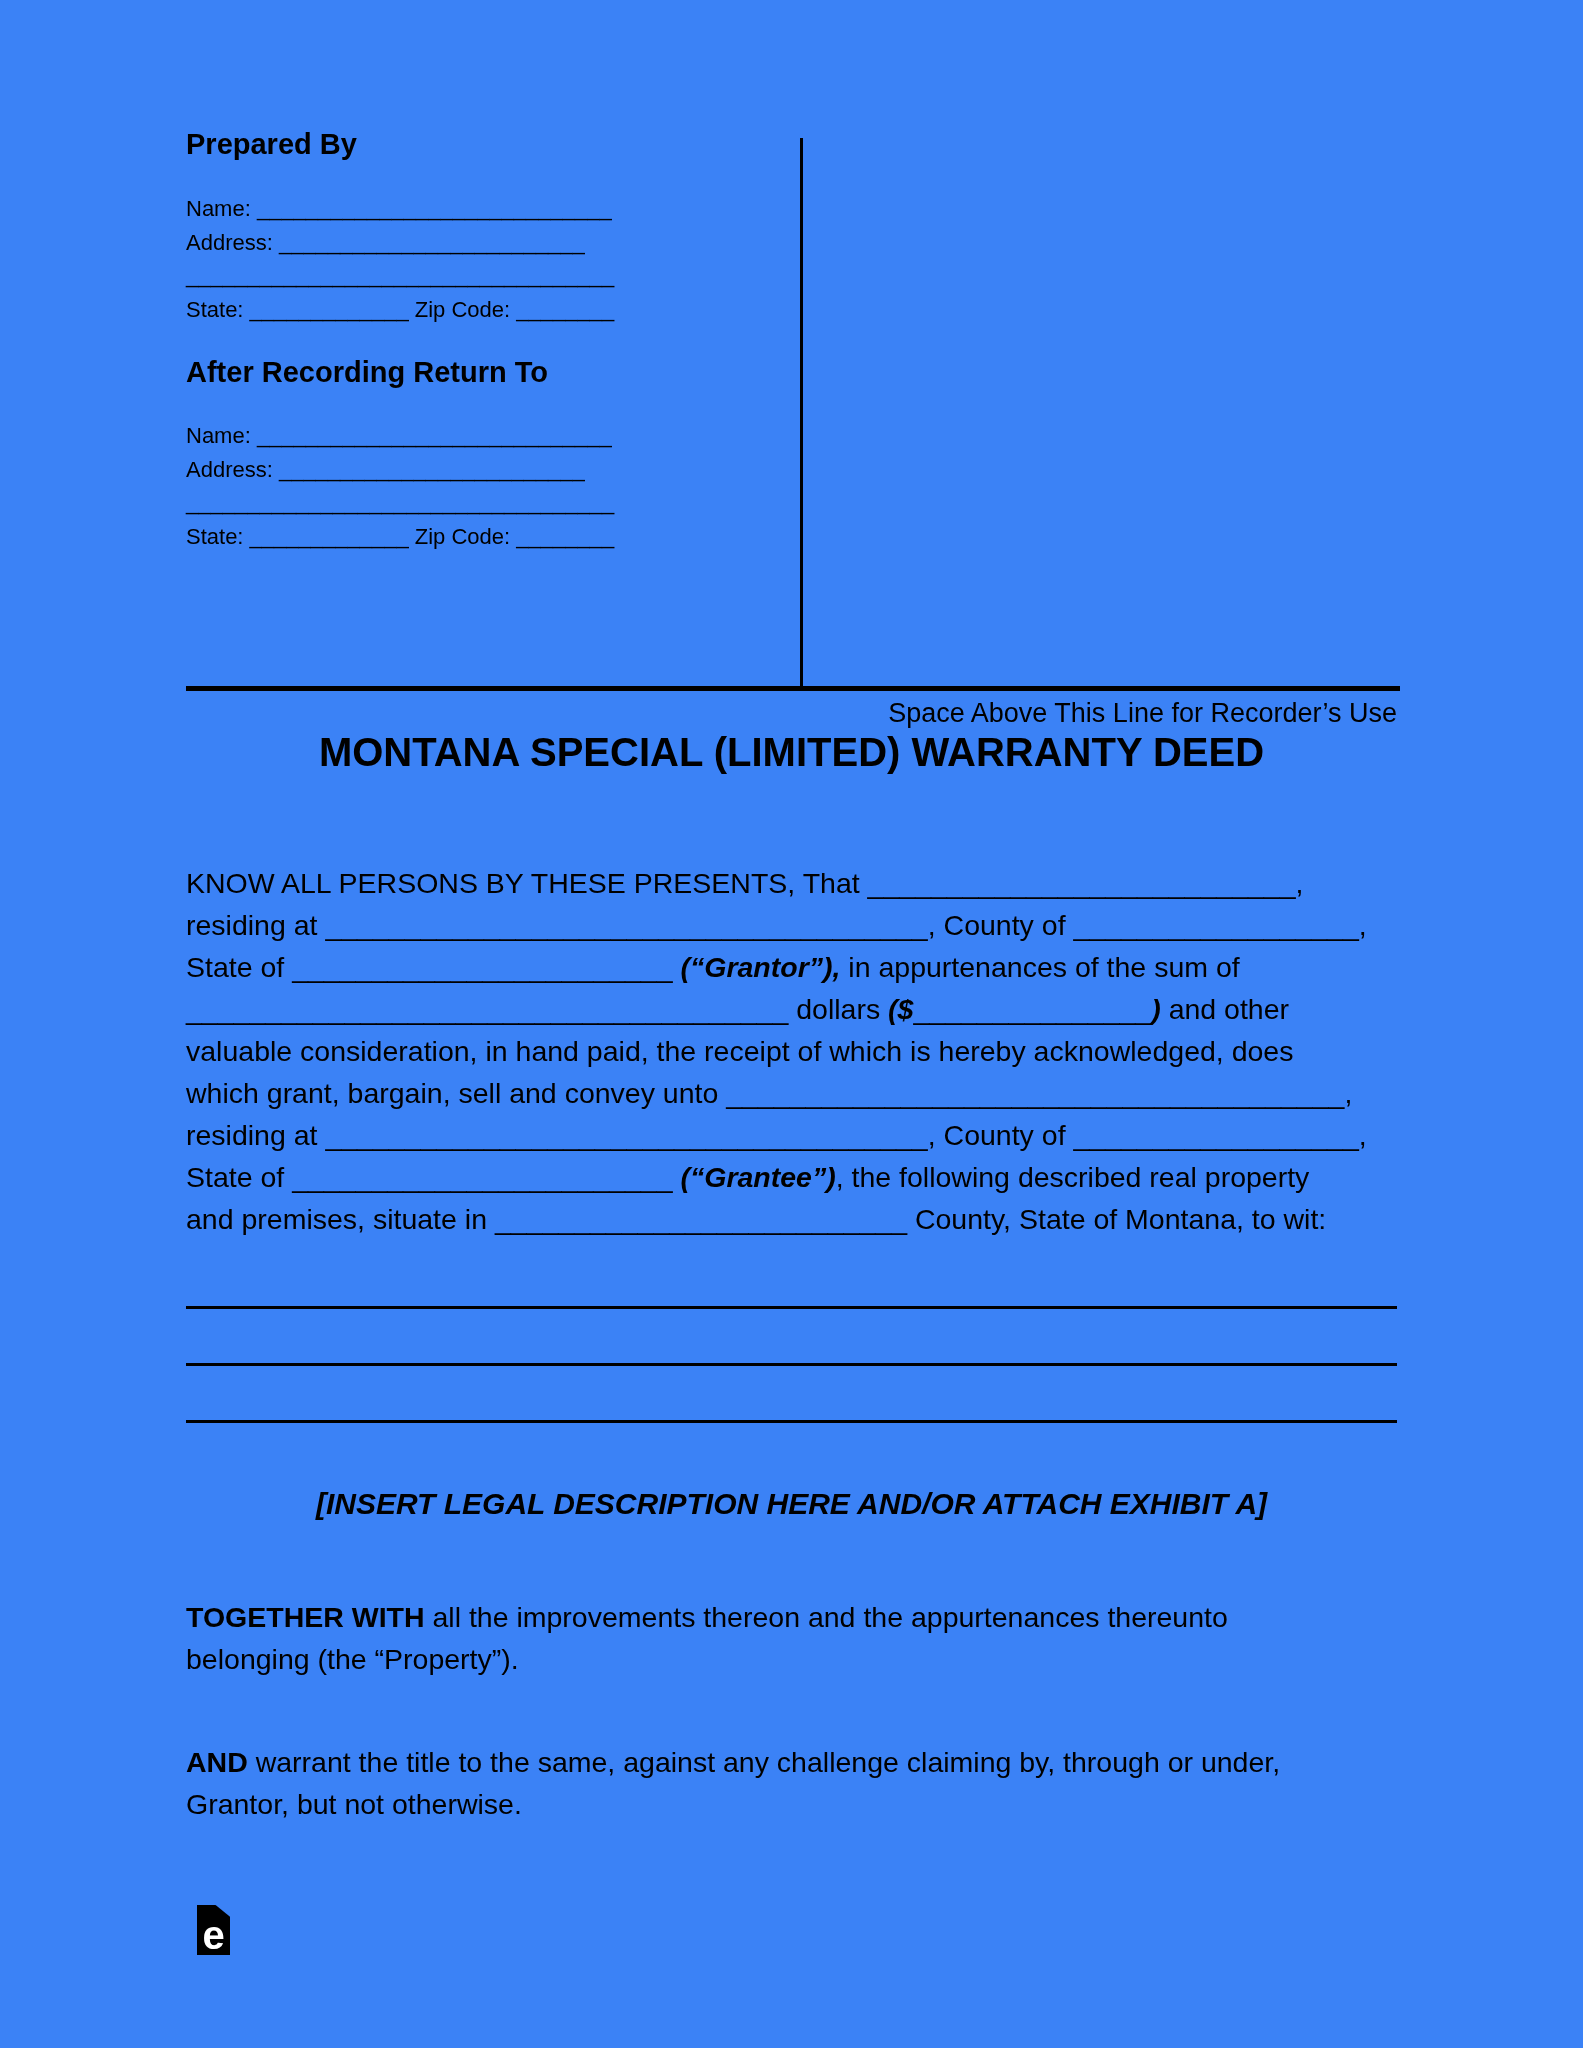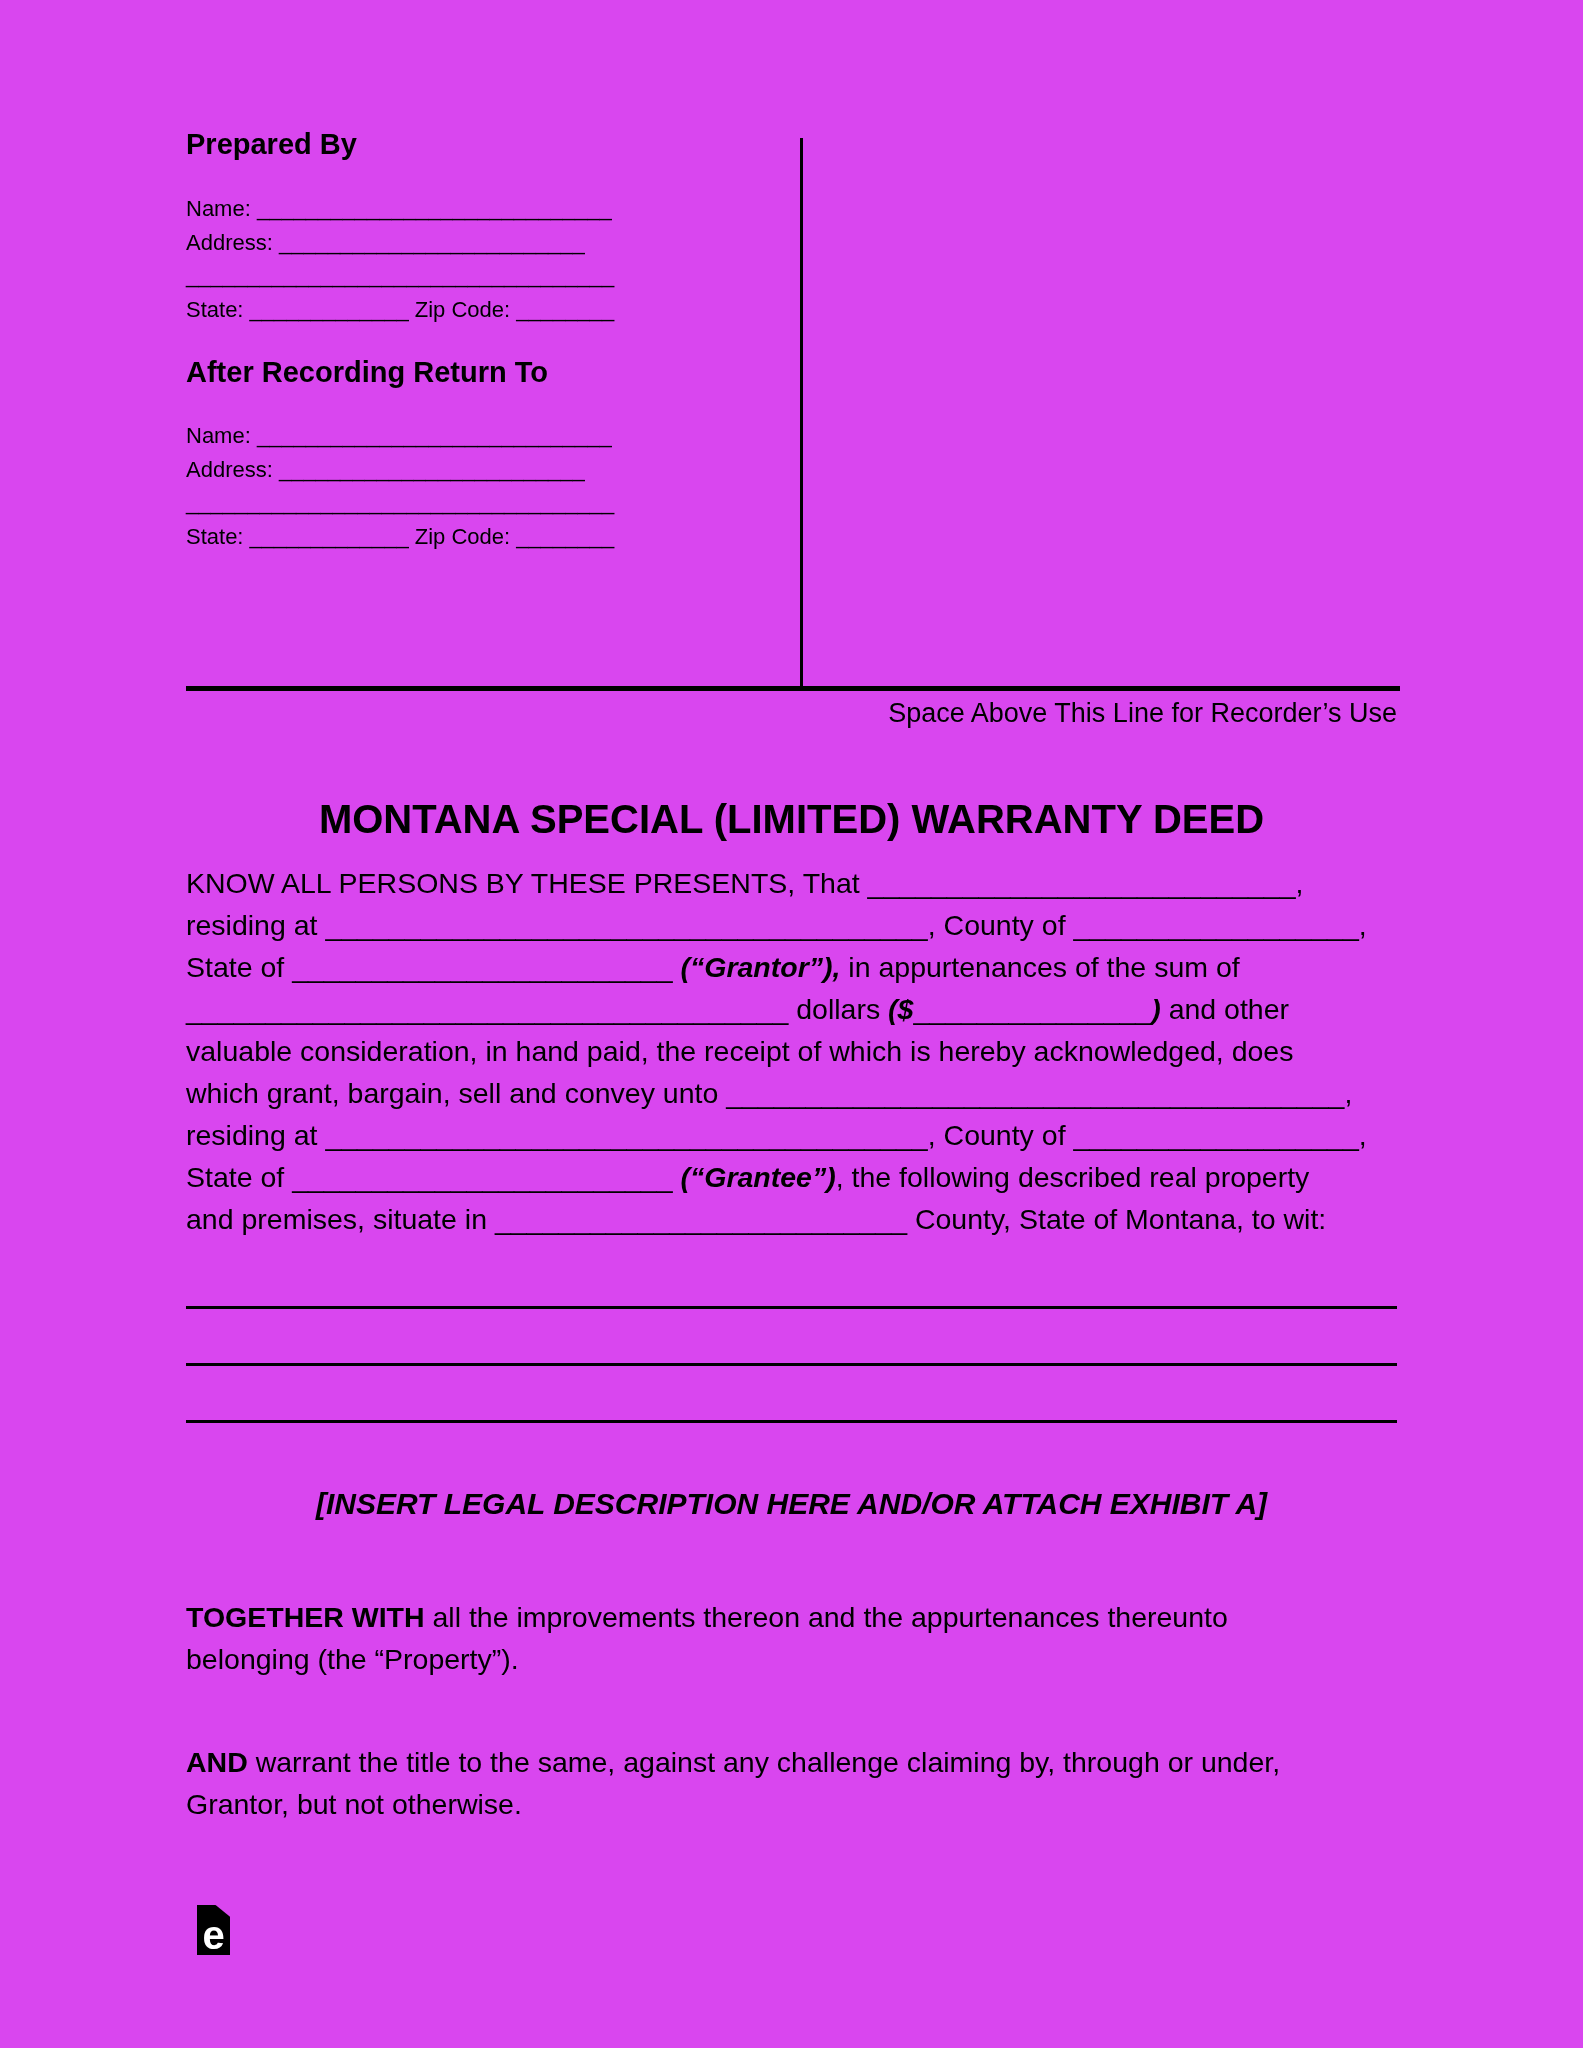--- a/index.html
+++ b/index.html
@@ -1,20 +1,20 @@
 <!DOCTYPE html>
 <html><head>
 <meta charset="utf-8">
 <style>
   html, body { margin: 0; padding: 0; background: #ffffff; }
   .page {
     position: relative;
     width: 1583px;
     height: 2048px;
-    background: #d946ef;
+    background: #3b82f6;
     color: #000000;
     font-family: "Liberation Sans", "DejaVu Sans", sans-serif;
     overflow: hidden;
   }
   .abs { position: absolute; }
   .heading {
     left: 186px;
     font-size: 29px;
     font-weight: 700;
     line-height: 33px;
@@ -28,21 +28,21 @@
   }
   .vline { left: 800px; top: 138px; width: 3px; height: 550px; background: #000; }
   .hdivider { left: 186px; top: 686px; width: 1214px; height: 5px; background: #000; }
   .note {
     left: 186px; top: 697px; width: 1211px;
     text-align: right;
     font-size: 27px;
     line-height: 32px;
   }
   .title {
-    left: 186px; top: 795px; width: 1211px;
+    left: 186px; top: 728px; width: 1211px;
     text-align: center;
     font-size: 40px;
     font-weight: 700;
     line-height: 48px;
     white-space: nowrap;
   }
   .deed { left: 186px; top: 847px; width: 1211px; margin-top: 15px; }
   .para-line {
     font-size: 28.5px;
     line-height: 42px;

